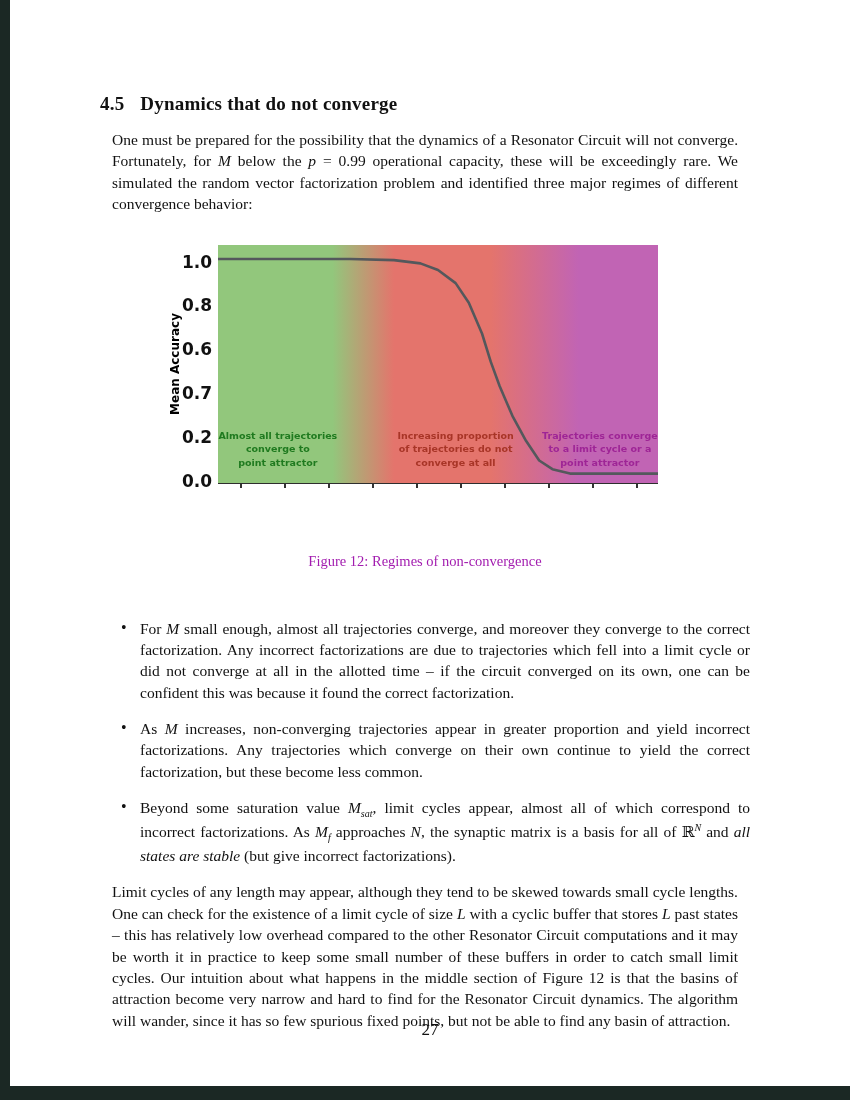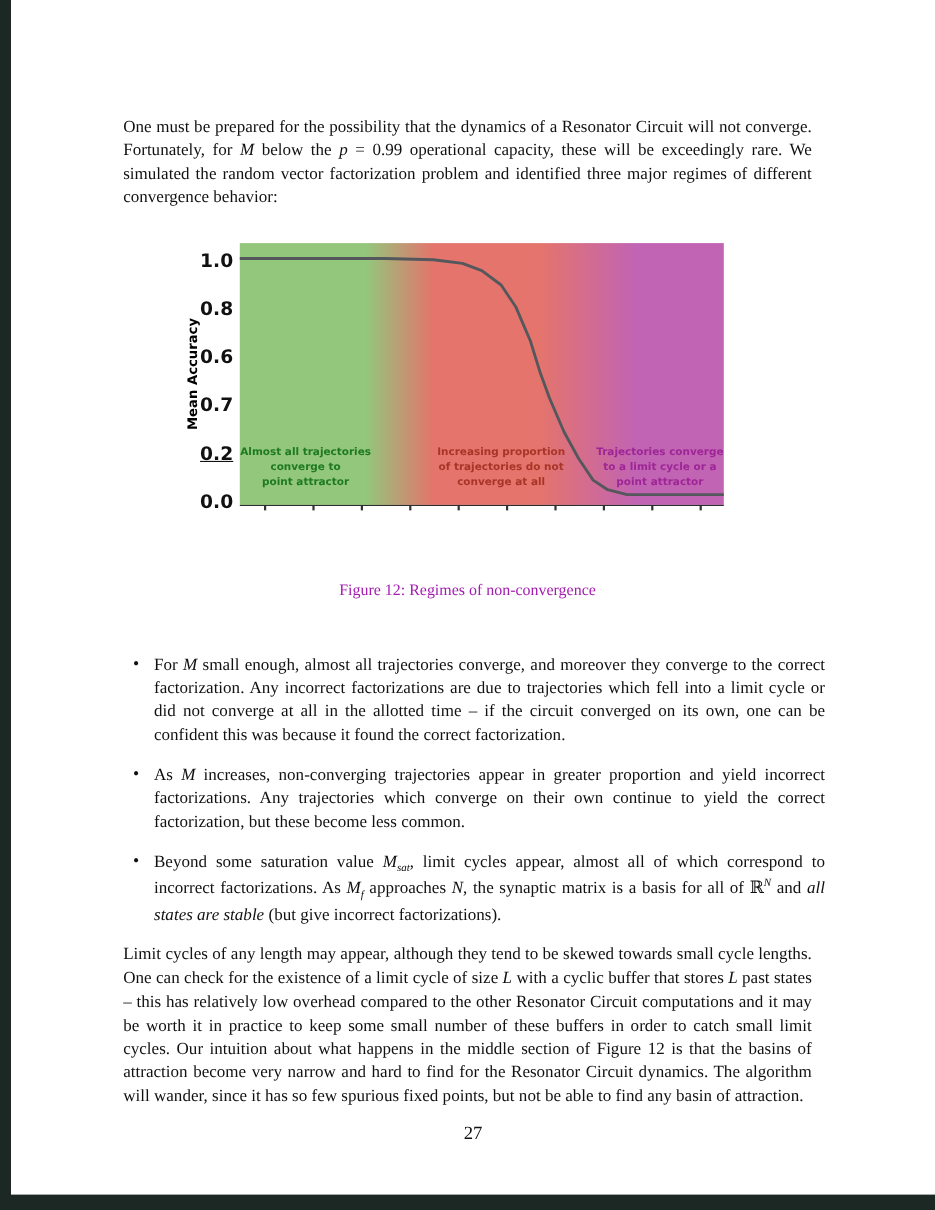--- a/index.html
+++ b/index.html
@@ -80,39 +80,43 @@
     position:absolute;left:0;right:0;bottom:46px;
     text-align:center;font-size:17px;color:#111;
   }
 </style>
 </head>
 <body>
 
 <div class="page">
   <div class="content">
 
+    <h2 class="section-heading">
+      <span>4.5</span>
+      <span>Dynamics that do not converge</span>
+    </h2>
 
     <p class="body-text">One must be prepared for the possibility that the dynamics of a Resonator Circuit will not converge. Fortunately, for <i>M</i> below the <i>p</i> = 0.99 operational capacity, these will be exceedingly rare. We simulated the random vector factorization problem and identified three major regimes of different convergence behavior:</p>
 
     <div class="figure-block">
       <div class="chart-inner" id="chart-inner">
         <div class="ylabel">Mean Accuracy</div>
         <div class="plot" id="plot-area" style="background: linear-gradient(90deg, rgb(146, 199, 124) 0%, rgb(146, 199, 124) 26%, rgb(228, 116, 108) 40%, rgb(228, 116, 108) 62%, rgb(193, 100, 180) 82%, rgb(193, 100, 180) 100%);">
           <svg id="curve-svg" preserveAspectRatio="none" viewBox="0 0 440 238">
               <path d="M0.0 14.0 L132.0 14.0 L176.0 15.1 L202.4 18.4 L220.0 25.0 L237.6 38.1 L250.8 57.8 L264.0 88.5 L272.8 116.9 L281.6 141.0 L294.8 171.7 L308.0 195.8 L321.2 215.5 L334.4 224.2 L352.0 228.6 L440.0 228.6" fill="none" stroke="#54585c" stroke-width="2.6" stroke-linejoin="round" stroke-linecap="round"></path>
             </svg>
         <div class="annotation" style="left: 59.84px; top: 204.53px; color: rgb(31, 122, 31);">Almost all trajectories<br>converge to<br>point attractor</div>
             <div class="annotation" style="left: 237.6px; top: 204.53px; color: rgb(168, 53, 39);">Increasing proportion<br>of trajectories do not<br>converge at all</div>
             <div class="annotation" style="left: 381.92px; top: 204.53px; color: rgb(158, 37, 150);">Trajectories converge<br>to a limit cycle or a<br>point attractor</div>
           </div>
       <span class="ytick" style="top: 7px;">1.0</span>
           <span class="ytick" style="top: 50.8px;">0.8</span>
           <span class="ytick" style="top: 94.6px;">0.6</span>
           <span class="ytick" style="top: 138.4px;">0.7</span>
-          <span class="ytick" style="top: 182.2px; text-decoration: underline;">0.2</span>
+          <span class="ytick" style="top: 182.2px;">0.2</span>
           <span class="ytick" style="top: 226px;">0.0</span>
           <div class="xtick" style="left: 140px;"></div>
           <div class="xtick" style="left: 184px;"></div>
           <div class="xtick" style="left: 228px;"></div>
           <div class="xtick" style="left: 272px;"></div>
           <div class="xtick" style="left: 316px;"></div>
           <div class="xtick" style="left: 360px;"></div>
           <div class="xtick" style="left: 404px;"></div>
           <div class="xtick" style="left: 448px;"></div>
           <div class="xtick" style="left: 492px;"></div>

